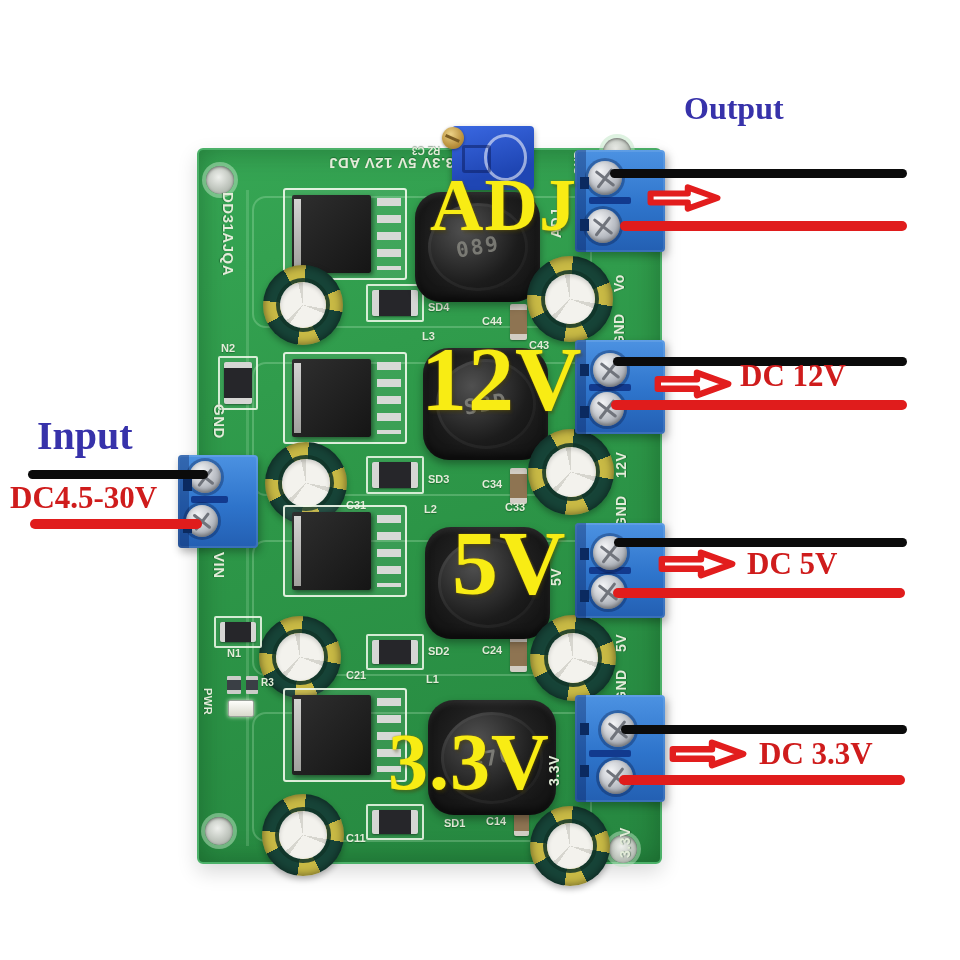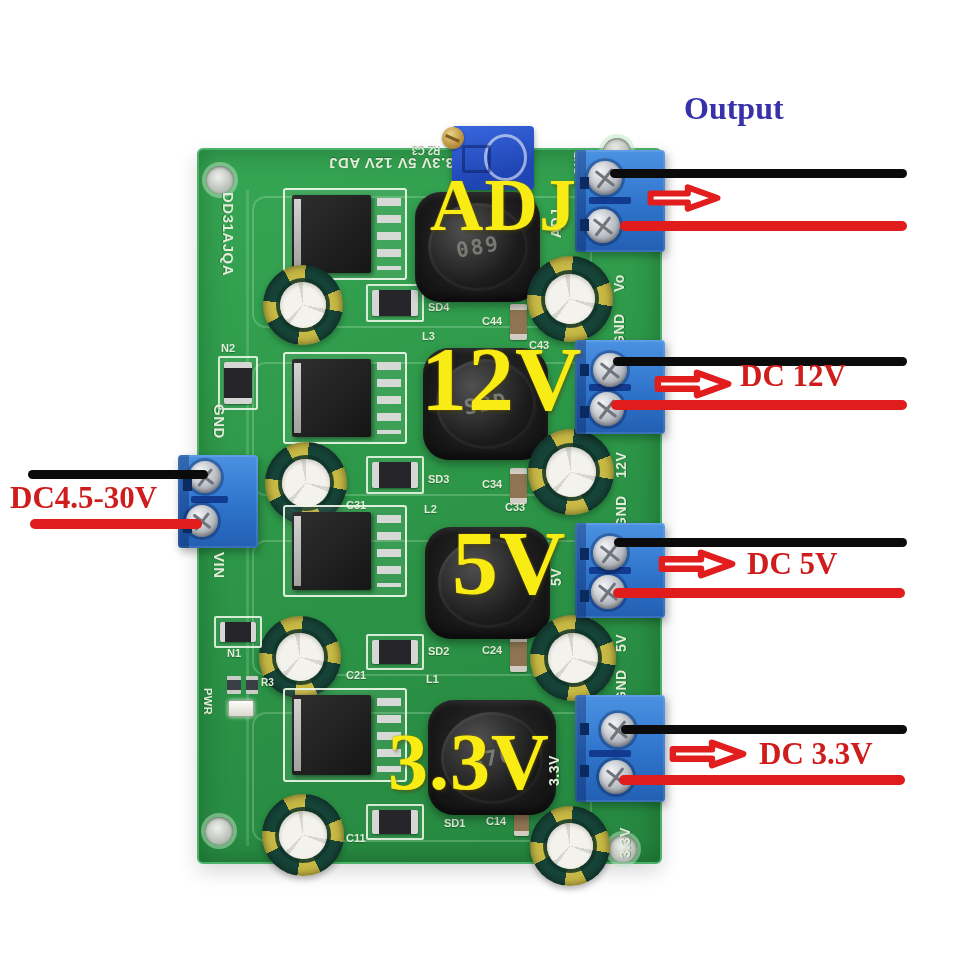--- a/index.html
+++ b/index.html
@@ -195,20 +195,21 @@
     <div class="screw sm" style="left:8px;top:50px"></div>
   </div>
   <div class="silk vtext-cw" style="left:212px;top:552px;height:66px;font-size:15px">VIN</div>
 
   <div class="ylabel" style="left:430px;top:170px;font-size:74px">ADJ</div>
   <div class="ylabel" style="left:421px;top:336px;font-size:92px">12V</div>
   <div class="ylabel" style="left:452px;top:520px;font-size:92px">5V</div>
   <div class="ylabel" style="left:388px;top:724px;font-size:80px">3.3V</div>
 
   <div class="heading" style="left:684px;top:92px;font-size:32px">Output</div>
+  <div class="heading" style="left:37px;top:416px;font-size:40px">Input</div>
 
   <div class="wire black" style="left:28px;top:470px;width:180px;height:9px"></div>
   <div class="redlabel" style="left:10px;top:482px;font-size:31px">DC4.5-30V</div>
   <div class="wire red" style="left:30px;top:519px;width:172px;height:10px"></div>
 
   <div class="wire black" style="left:610px;top:169px;width:297px;height:9px"></div>
   <svg class="arrow" style="left:646px;top:182px" width="76" height="32" viewBox="0 0 100 40">
       <path d="M6 14 H55 V6 L94 20 L55 34 V26 H6 Z" fill="#ffffff" stroke="#e21d1d" stroke-width="8" stroke-linejoin="round"></path>
     </svg>
   <div class="wire red" style="left:620px;top:221px;width:287px;height:10px"></div>

